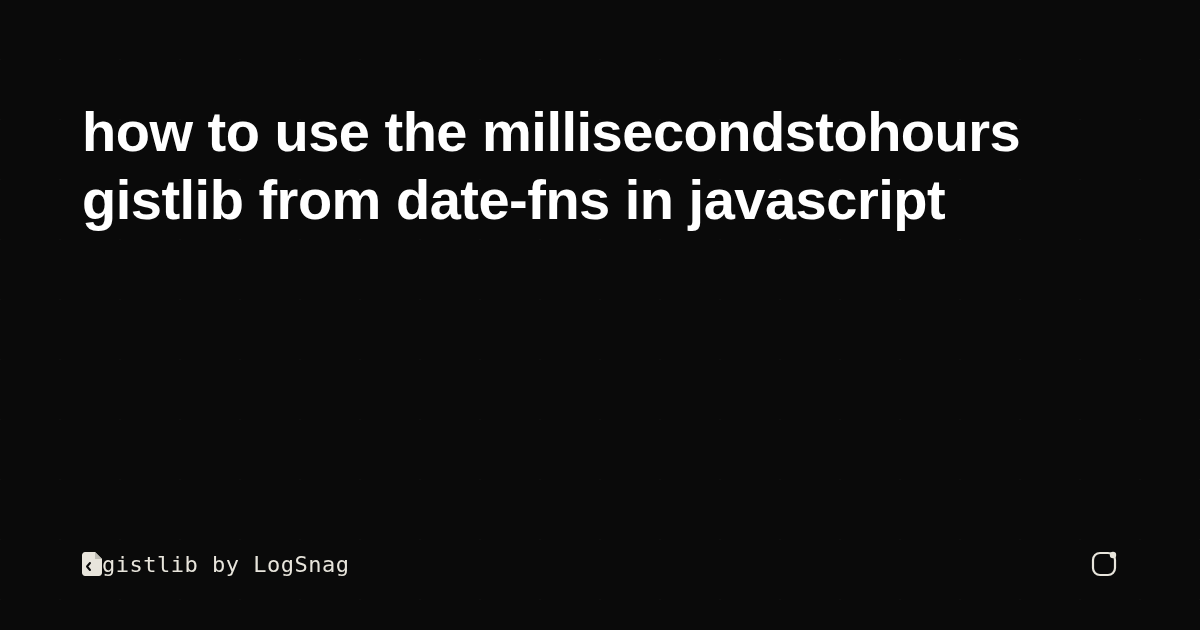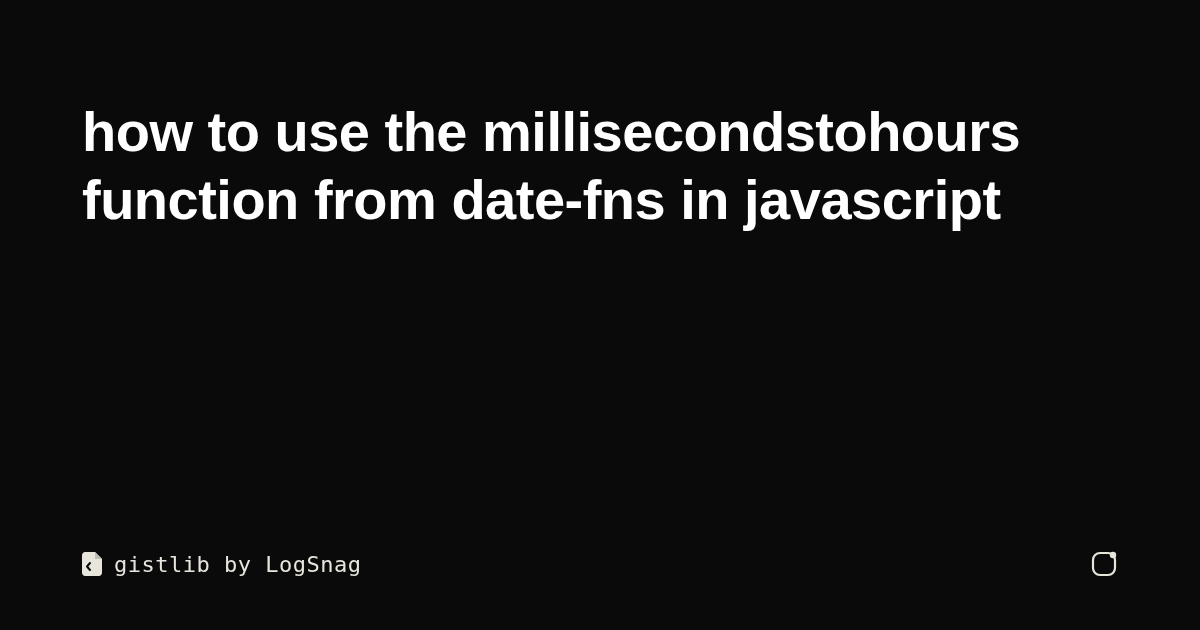--- a/index.html
+++ b/index.html
@@ -52,21 +52,20 @@
     .footer {
       display: flex;
       justify-content: space-between;
       align-items: center;
       width: 100%;
     }
 
     .brand {
       display: flex;
       align-items: center;
-      gap: 12px;
     }
 
     .brand-icon {
       width: 20px;
       height: 24px;
       position: relative;
     }
 
     .brand-icon svg {
       width: 100%;
@@ -106,21 +105,21 @@
       height: 100%;
       display: block;
     }
   </style>
 </head>
 <body>
 
 <div class="grid-bg"></div>
 
 <div class="container">
-  <h1 class="title">how to use the millisecondstohours function from date-fns in javascript</h1>
+  <h1 class="title">how to use the millisecondstohours gistlib from date-fns in javascript</h1>
 
   <div class="footer">
     <div class="brand">
       <span class="brand-icon">
         <svg viewBox="0 0 20 24" fill="none">
           <path d="M3 0 C1.5 0 0 1.5 0 3 L0 21 C0 22.5 1.5 24 3 24 L17 24 C18.5 24 20 22.5 20 21 L20 7 L13 0 Z" fill="#e8e5dc"></path>
           <path d="M13 0 L13 7 L20 7 Z" fill="#bfbdb4"></path>
           <path d="M8 11 L5 14.5 L8 18" stroke="#0a0a0a" stroke-width="2" stroke-linecap="round" stroke-linejoin="round" fill="none"></path>
         </svg>
       </span>

